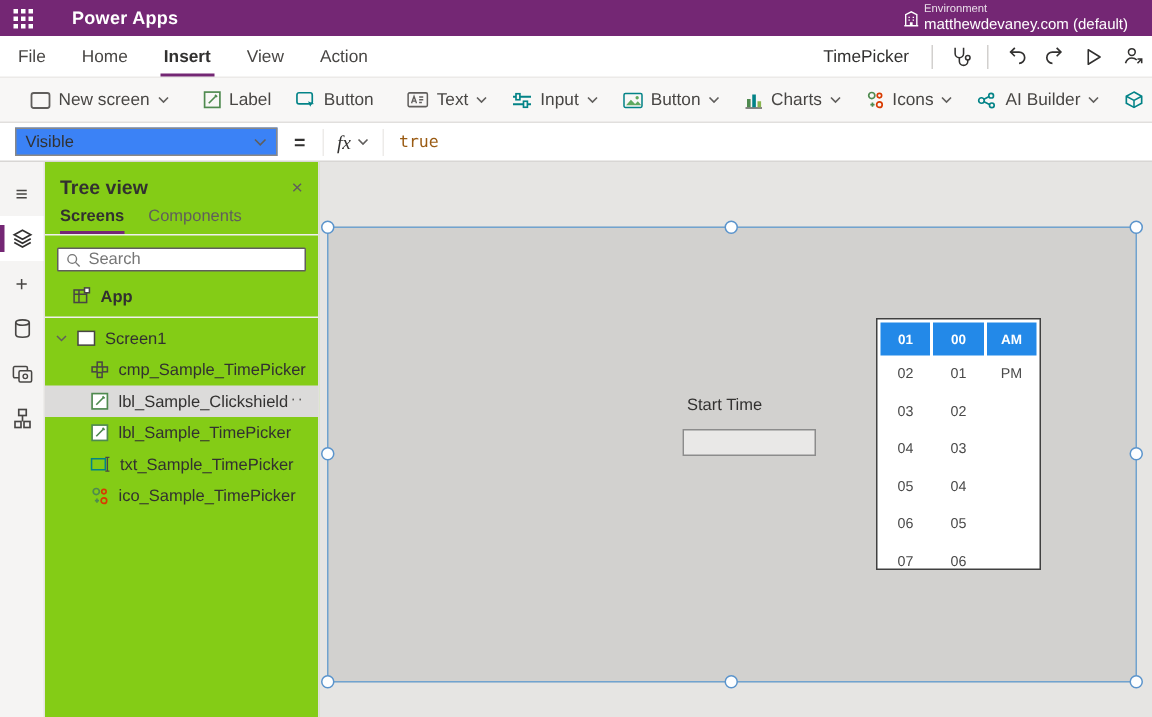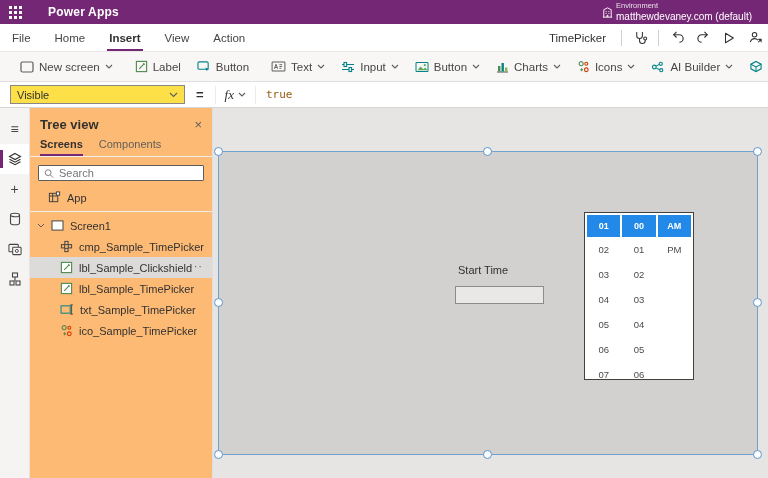--- a/index.html
+++ b/index.html
@@ -27,46 +27,46 @@
   .vdiv { width:1px; height:16px; background:#d2d0ce; margin:0 5px; }
   .icon-btn { width:26px; height:24px; display:flex; align-items:center; justify-content:center; cursor:pointer; }
 
   
   .ribbon { position:absolute; top:52px; left:0; right:0; height:30px; background:#f8f7f6; border-bottom:1px solid #e1dfdd; display:flex; align-items:center; font-size:11.5px; color:#484644; padding:0 8px 0 12px; }
   .ribbon-item { display:flex; align-items:center; gap:5px; padding:0 8px; height:100%; cursor:pointer; white-space:nowrap; }
   .ribbon-sep { width:1px; height:18px; background:#e1dfdd; margin:0 3px; }
 
   
   .formulabar { position:absolute; top:82px; left:0; right:0; height:26px; background:#fff; border-bottom:1px solid #d8d6d4; display:flex; align-items:center; font-size:11px; }
-  .prop-select { width:175px; height:19px; border:1px solid #8a8886; margin-left:10px; display:flex; align-items:center; justify-content:space-between; padding:0 6px; background:#fde047; cursor:pointer; }
+  .prop-select { width:175px; height:19px; border:1px solid #8a8886; margin-left:10px; display:flex; align-items:center; justify-content:space-between; padding:0 6px; background:#3b82f6; cursor:pointer; }
   .equals { margin:0 11px; font-size:13px; font-weight:600; color:#323130; }
   .fx-block { display:flex; align-items:center; gap:4px; padding:0 9px; height:18px; border-left:1px solid #edebe9; border-right:1px solid #edebe9; cursor:pointer; }
   .fx { font-family:"Liberation Serif", serif; font-style:italic; font-size:13px; color:#323130; }
   .formula-text { margin-left:10px; font-family:"DejaVu Sans Mono", monospace; font-size:11px; color:#9a5b13; }
 
   
   .bodyarea { position:absolute; top:108px; left:0; right:0; bottom:0; }
 
   .rail { position:absolute; left:0; top:0; bottom:0; width:30px; background:#f5f4f3; border-right:1px solid #e6e4e2; display:flex; flex-direction:column; align-items:stretch; padding-top:6px; }
   .rail-item { height:30px; display:flex; align-items:center; justify-content:center; color:#484644; position:relative; cursor:pointer; font-size:14px; }
   .rail-item.active { background:#fff; }
   .rail-item.active::before { content:""; position:absolute; left:0; top:6px; bottom:6px; width:3px; background:#742774; }
 
-  .tree { position:absolute; left:30px; top:0; bottom:0; width:183px; background:#fdba74; border-right:1px solid #e1dfdd; font-size:11px; }
+  .tree { position:absolute; left:30px; top:0; bottom:0; width:183px; background:#84cc16; border-right:1px solid #e1dfdd; font-size:11px; }
   .tree-header { display:flex; align-items:center; justify-content:space-between; padding:9px 10px 3px 10px; }
   .tree-title { font-size:13px; font-weight:600; }
   .tree-close { font-size:13px; color:#605e5c; cursor:pointer; line-height:1; }
   .tree-tabs { display:flex; gap:16px; padding:3px 10px 0 10px; border-bottom:1px solid #f0efee; }
   .tree-tab { padding-bottom:4px; color:#605e5c; cursor:pointer; }
   .tree-tab.active { color:#323130; font-weight:600; border-bottom:2px solid #742774; }
   .search-box { margin:8px 8px 6px 8px; height:16px; border:1px solid #605e5c; border-radius:1px; display:flex; align-items:center; padding:0 5px; gap:5px; background:#fff; }
   .search-box input { border:none; outline:none; font-size:11px; width:100%; font-family:"Liberation Sans",sans-serif; color:#323130; }
   .search-box input::placeholder { color:#767676; }
   .tree-row { height:21px; display:flex; align-items:center; gap:6px; cursor:pointer; }
-  .row-app { padding-left:18px; }
+  .row-app { padding-left:18px;font-weight:bold; }
   .tree-sep { height:1px; background:#f0efee; margin:3px 0; }
   .row-screen { padding-left:7px; gap:6px; }
   .tree-child { padding-left:30px; position:relative; }
   .tree-child.selected { background:#dcdbda; }
   .row-ellipsis { position:absolute; right:9px; top:3px; color:#605e5c; letter-spacing:1px; font-size:11px; }
   .chev-small { color:#605e5c; font-size:9px; }
 
   
   .canvas { position:absolute; left:213px; top:0; right:0; bottom:0; background:#e6e5e3; }
   .screen { position:absolute; left:5px; top:43px; width:540px; height:304px; background:#d2d1cf; border:1px solid #71a3cf; }

